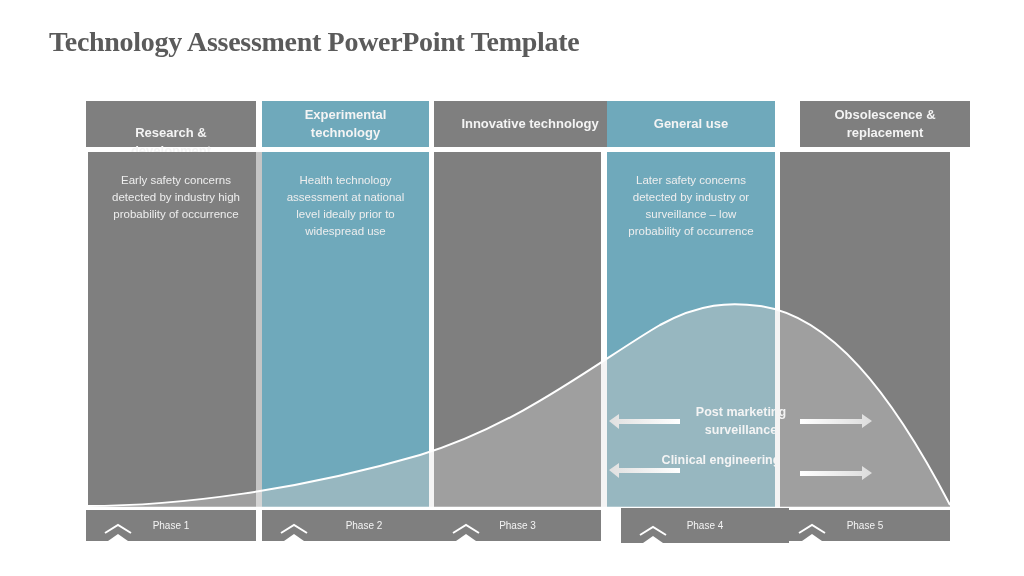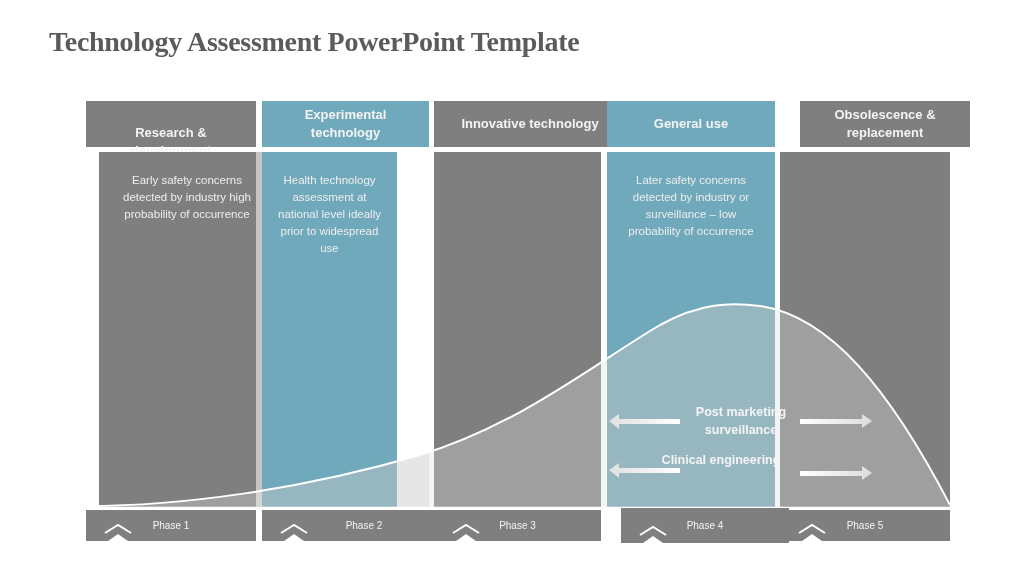--- a/index.html
+++ b/index.html
@@ -47,28 +47,28 @@
   }
 </style>
 </head>
 <body>
 
 <div class="title">Technology Assessment PowerPoint Template</div>
 
 <div class="header gray" style="left:86px;width:170px;">
   <span style="display:block;width:110px;margin-top:36px;">Research &amp; development</span>
 </div>
-<div class="body gray" style="left:99px;width:176px;">
+<div class="body gray" style="left:88px;width:176px;">
   <div class="body-text">Early safety concerns detected by industry high probability of occurrence</div>
 </div>
 
 <div class="header teal" style="left:262px;width:167px;">
   <span style="display:block;width:110px;">Experimental technology</span>
 </div>
-<div class="body teal" style="left:262px;width:135px;">
+<div class="body teal" style="left:262px;width:167px;">
   <div class="body-text">Health technology assessment at national level ideally prior to widespread use</div>
 </div>
 
 <div class="header gray" style="left:434px;width:192px;">
   <span>Innovative technology</span>
 </div>
 <div class="body gray" style="left:434px;width:167px;">
   <div class="body-text"></div>
 </div>
 

